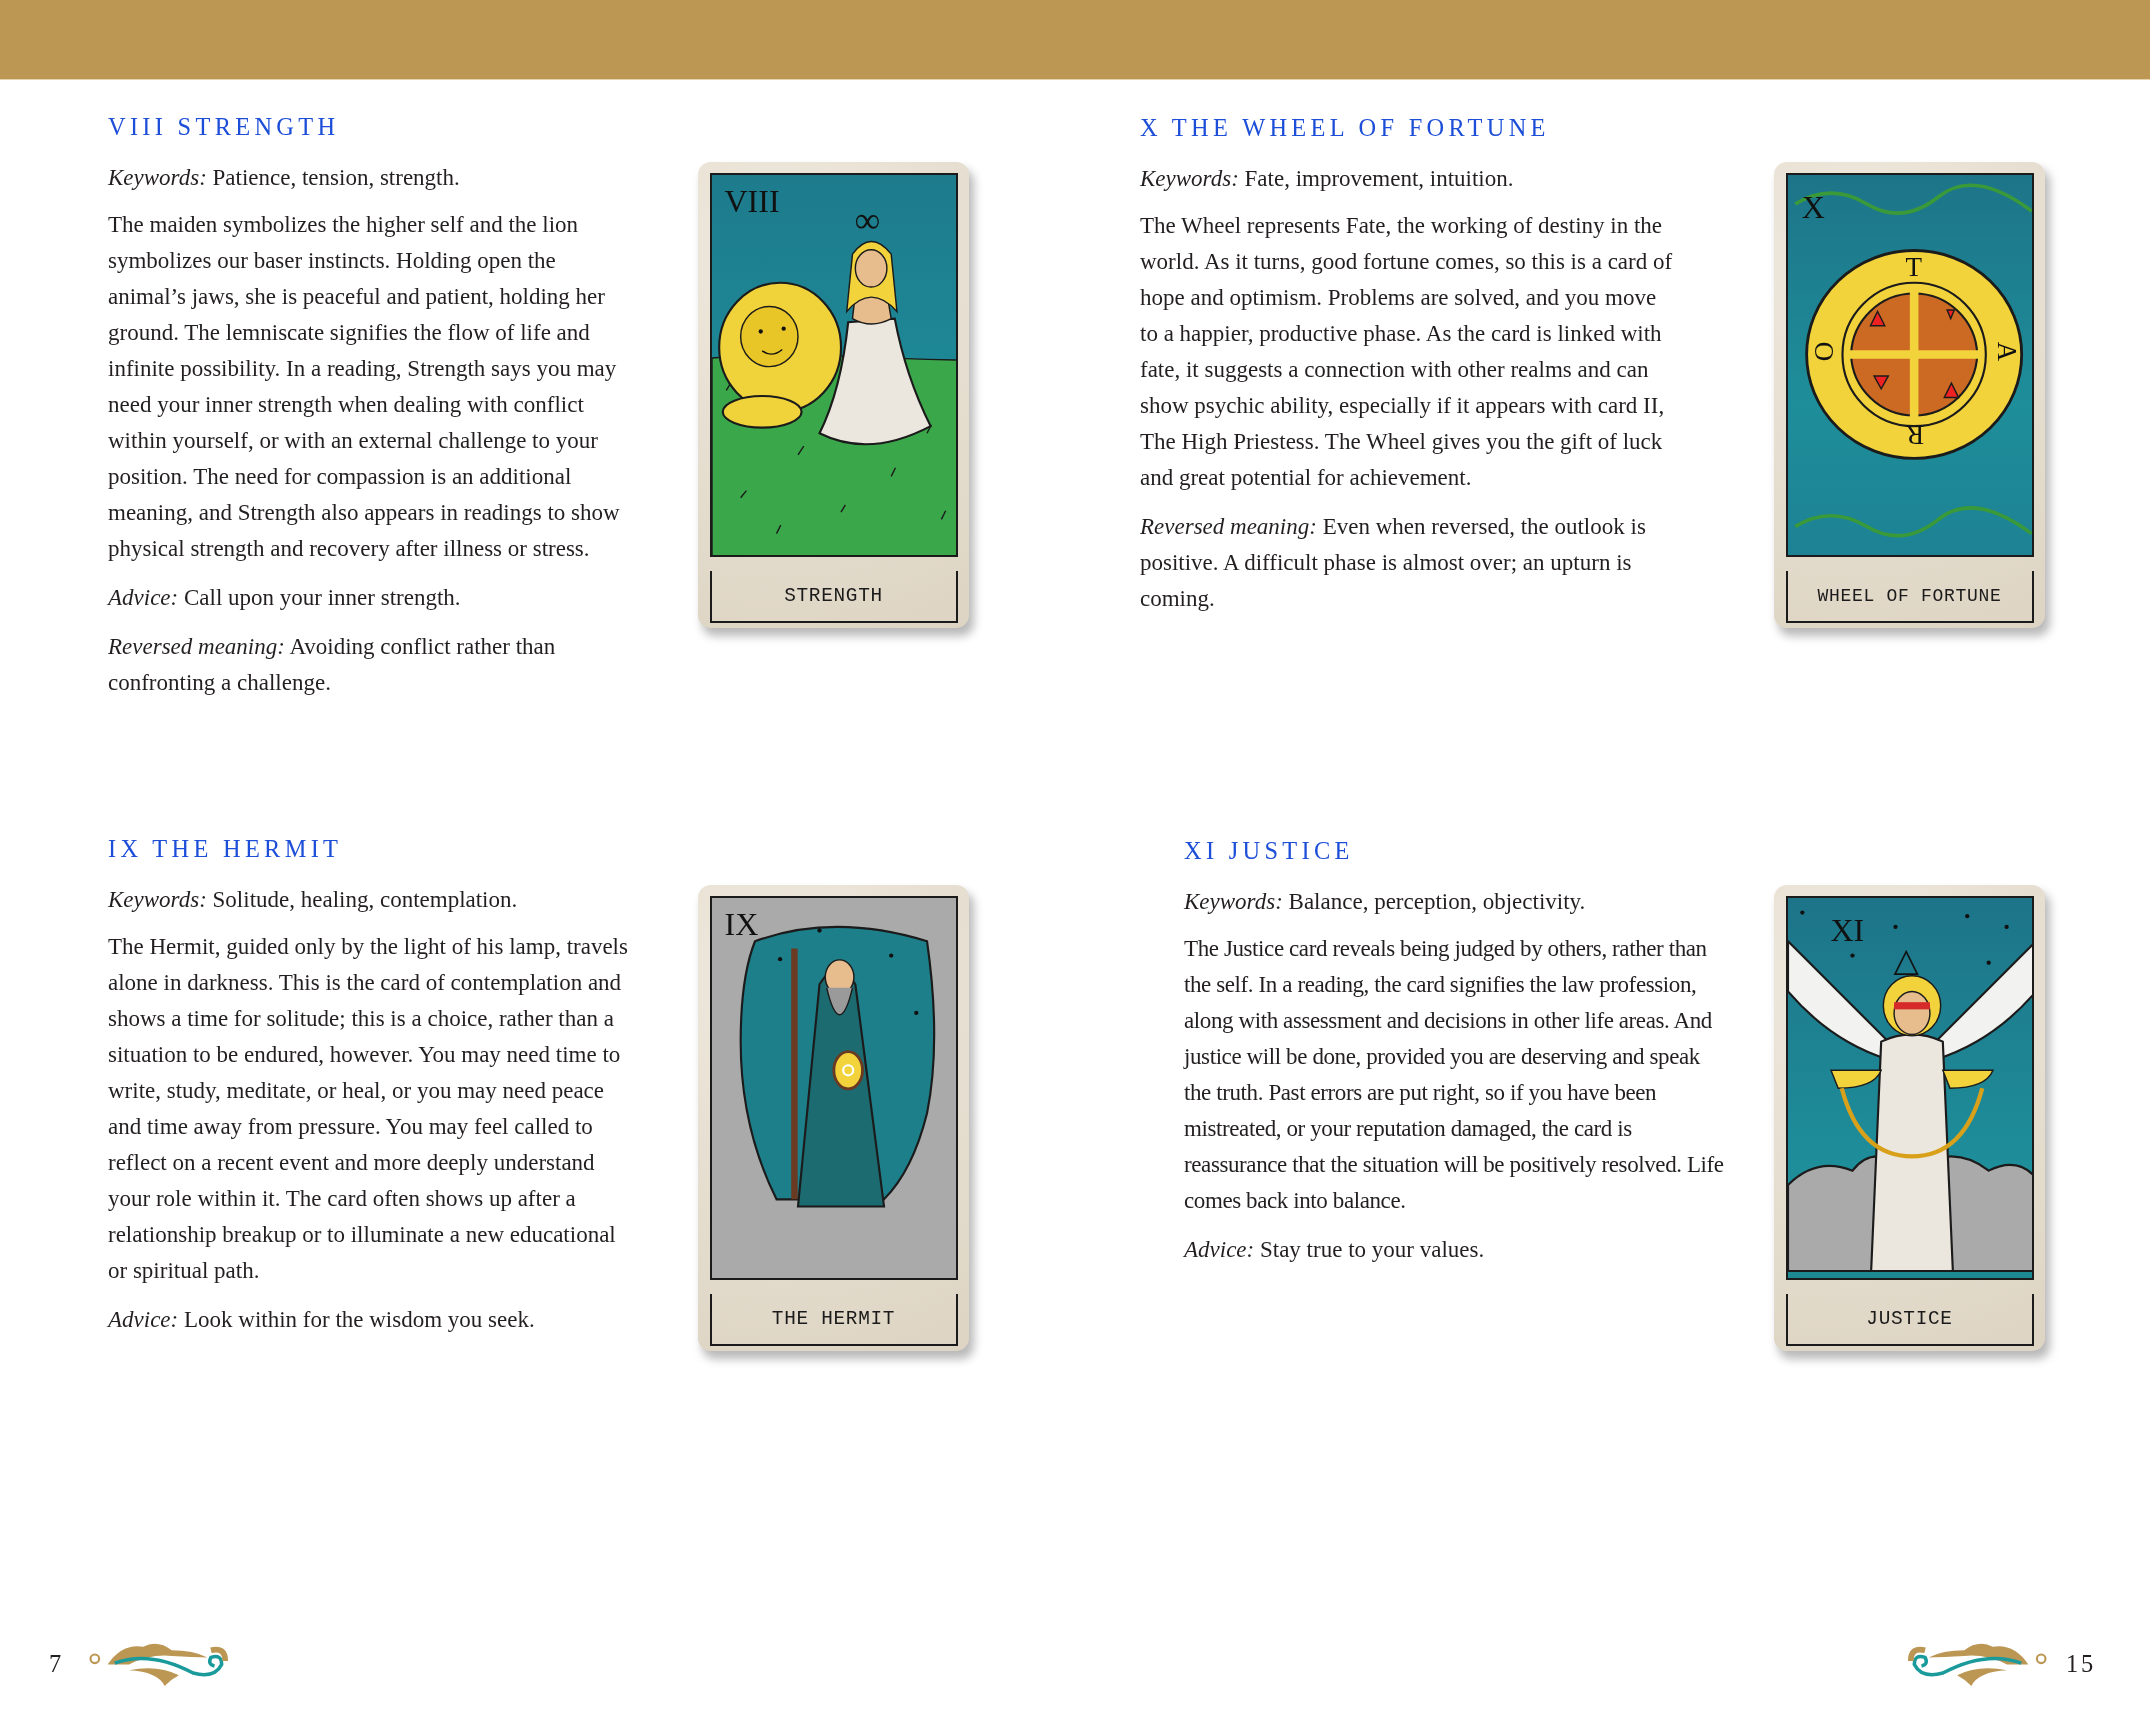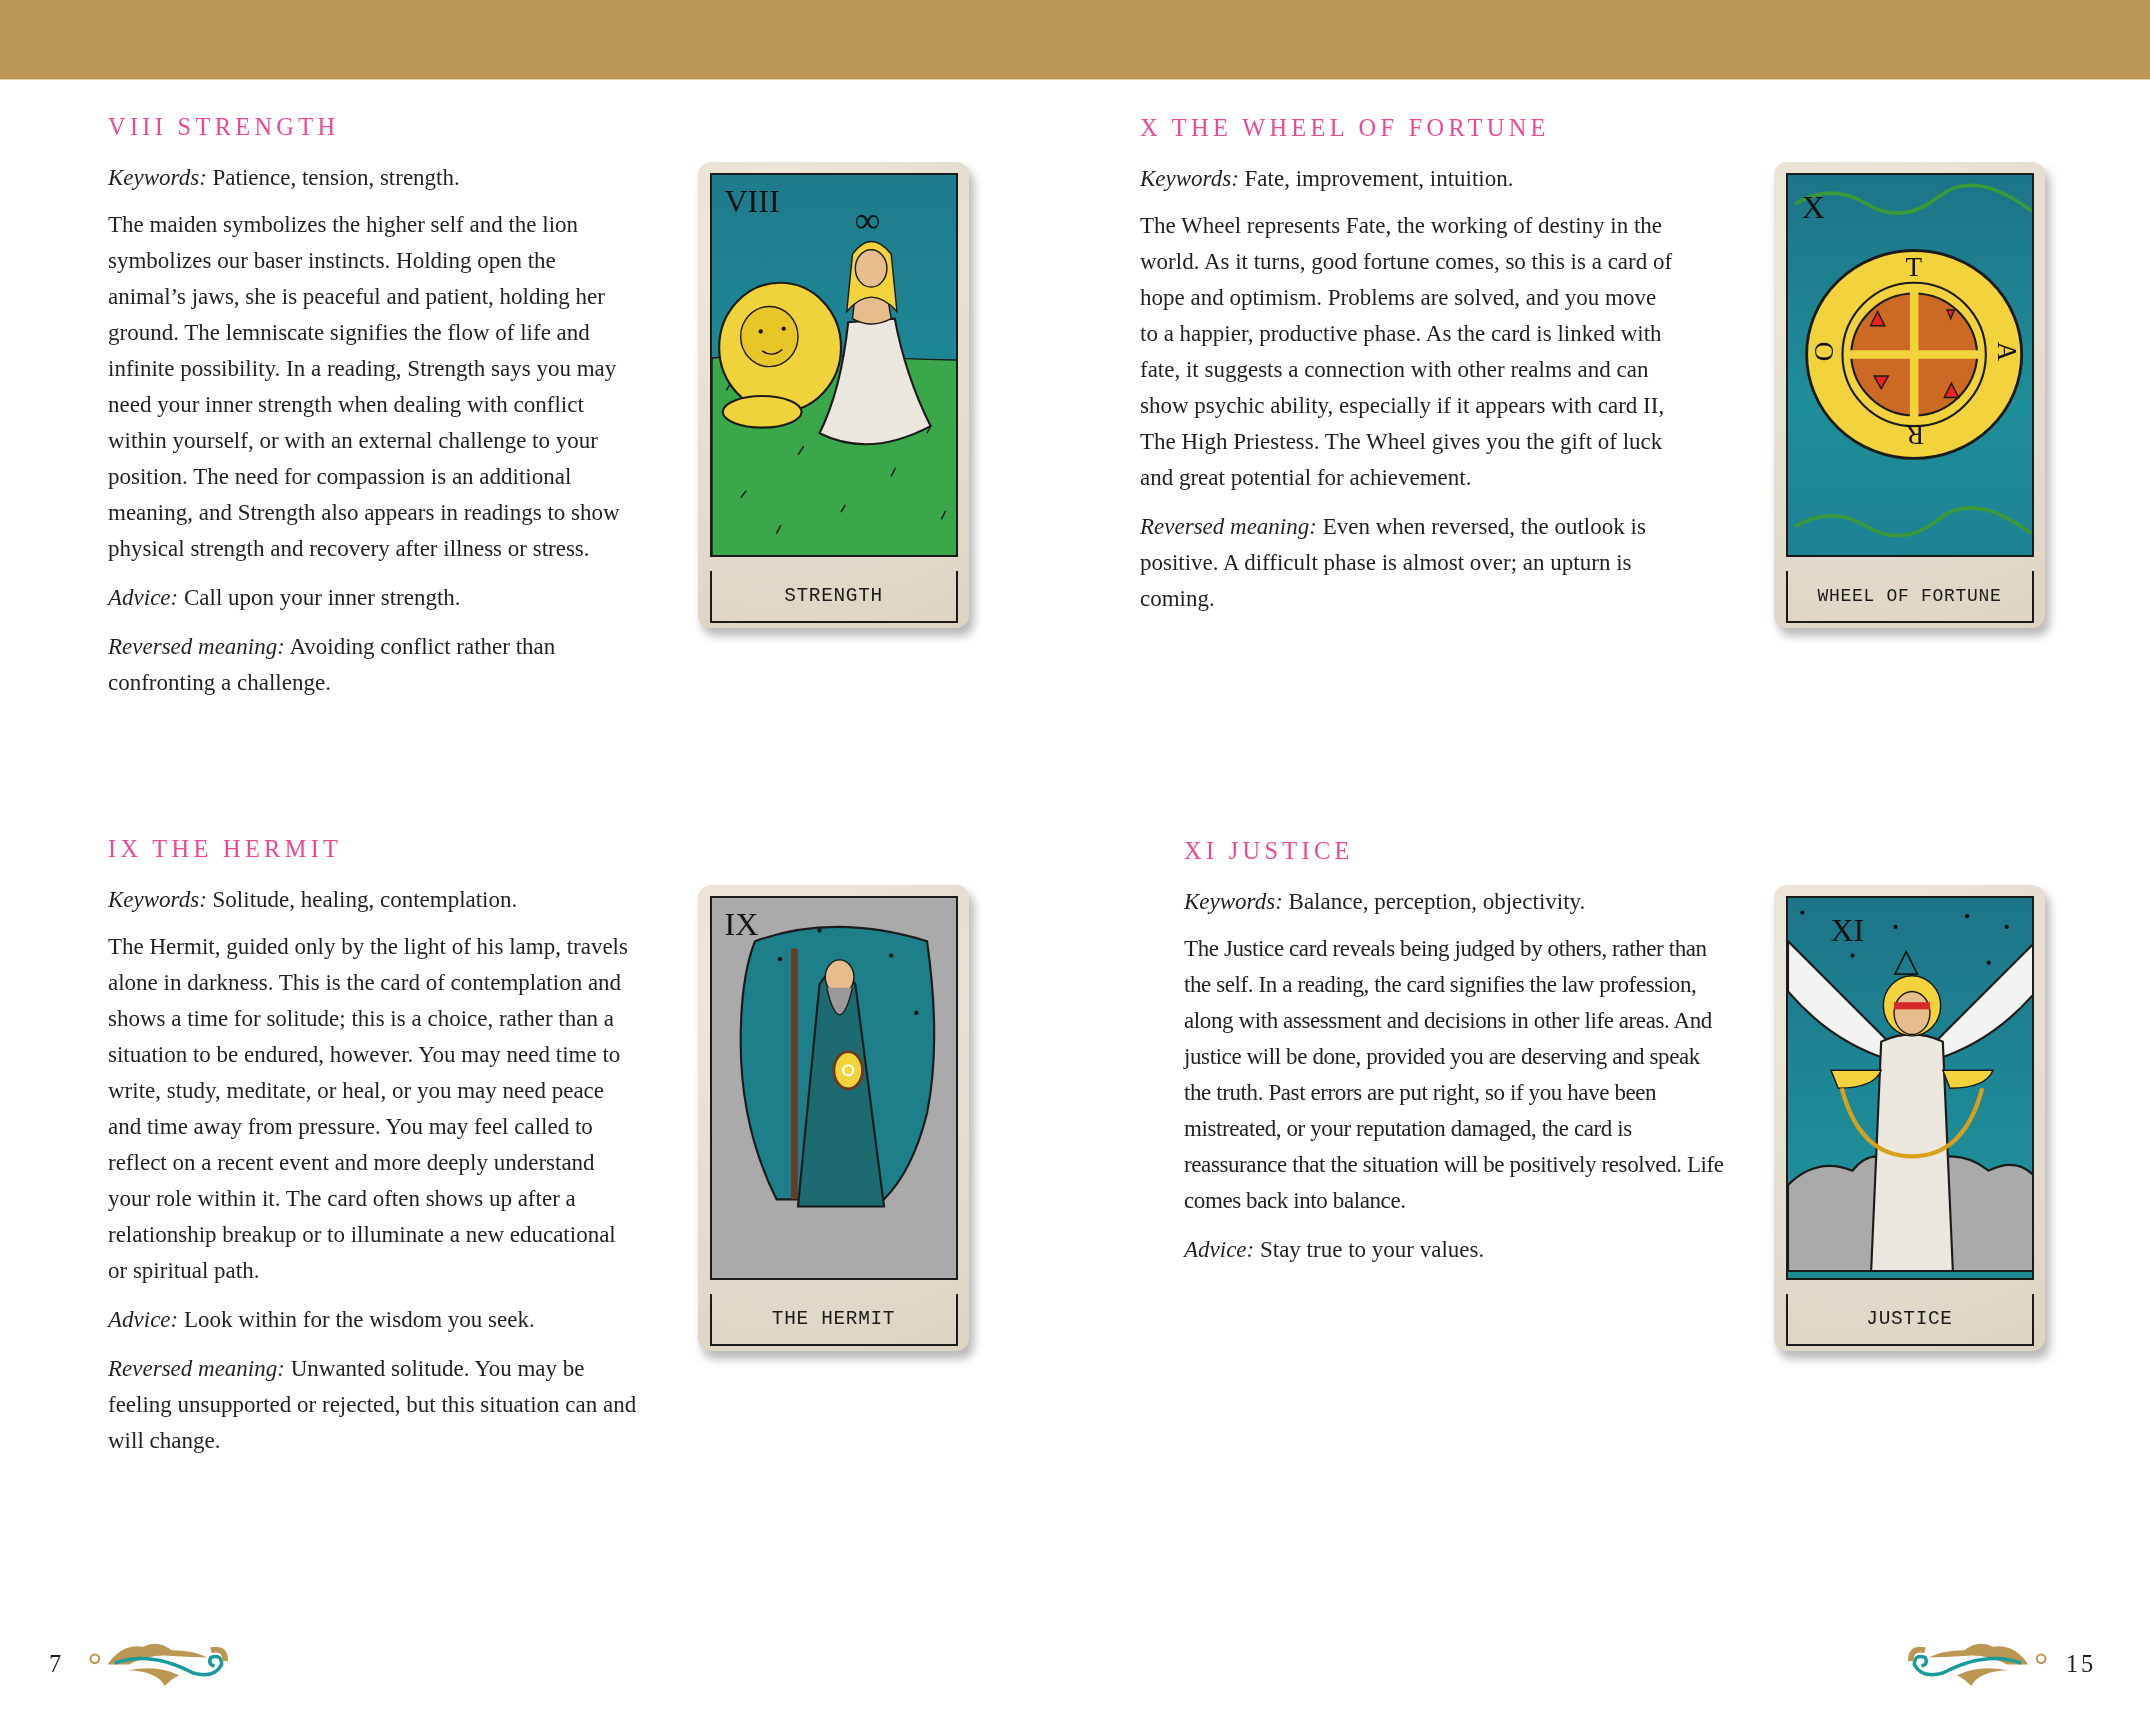--- a/index.html
+++ b/index.html
@@ -4,21 +4,21 @@
 <style>
   * { box-sizing: border-box; margin: 0; padding: 0; }
   html, body { width: 2151px; height: 1721px; background: #ffffff; overflow: hidden; }
   body { position: relative; font-family: "Liberation Serif", "DejaVu Serif", serif; color: #231f20; }
 
   .top-band { position: absolute; left: 0; top: 0; width: 2151px; height: 80px; background: #BC9653; border-bottom: 1.4px solid #e6d3b0; }
 
   .section { position: absolute; width: 545px; }
   .section h2 {
     font-weight: normal; font-size: 24.4px; letter-spacing: 4.3px; line-height: 29px;
-    text-transform: uppercase; color: #ec4899; margin-bottom: 18.6px;
+    text-transform: uppercase; color: #1d4ed8; margin-bottom: 18.6px;
   }
   .section p { font-size: 23px; line-height: 36px; margin-bottom: 13px; color: #231f20; }
   .section p.keywords { margin-bottom: 11.5px; }
   .section em { font-style: italic; }
 
   .card {
     position: absolute; width: 271px; height: 466px; border-radius: 13px;
     background: #e8e1d4;
     background-image: radial-gradient(circle at 30% 20%, #efe9de 0%, #e4dccd 60%, #ddd4c3 100%);
     box-shadow: 4.3px 7.2px 10px rgba(0,0,0,0.28);
@@ -84,21 +84,20 @@
     <div class="numeral" style="left:143px; top:24.4px; font-size:36px;">∞</div>
   </div>
   <div class="plate">STRENGTH</div>
 </div>
 
 <div class="section" style="left:108px; top:834px;">
   <h2>IX THE HERMIT</h2>
   <p class="keywords"><em>Keywords:</em><span> Solitude, healing, contemplation.</span></p>
   <p style="width:531px">The Hermit, guided only by the light of his lamp, travels alone in darkness. This is the card of contemplation and shows a time for solitude; this is a choice, rather than a situation to be endured, however. You may need time to write, study, meditate, or heal, or you may need peace and time away from pressure. You may feel called to reflect on a recent event and more deeply understand your role within it. The card often shows up after a relationship breakup or to illuminate a new educational or spiritual path.</p>
   <p><em>Advice:</em><span> Look within for the wisdom you seek.</span></p>
-  <p style="width:531px"><em>Reversed meaning:</em><span> Unwanted solitude. You may be feeling unsupported or rejected, but this situation can and will change.</span></p>
 </div>
 
 <div class="card" style="left:698px; top:885px;">
   <div class="art" style="background:#a9aaa9;">
     <svg width="248" height="384" viewBox="0 0 346 535">
       <path d="M60 60 Q170 20 300 60 Q320 200 300 300 Q280 380 240 420 L90 420 Q40 320 40 200 Q40 110 60 60 Z" fill="#1d7f8a" stroke="#1b1b1b" stroke-width="3"></path>
       <g fill="#111">
           <circle cx="150" cy="45" r="3"></circle>
           <circle cx="250" cy="80" r="3"></circle>
           <circle cx="285" cy="160" r="3"></circle>

